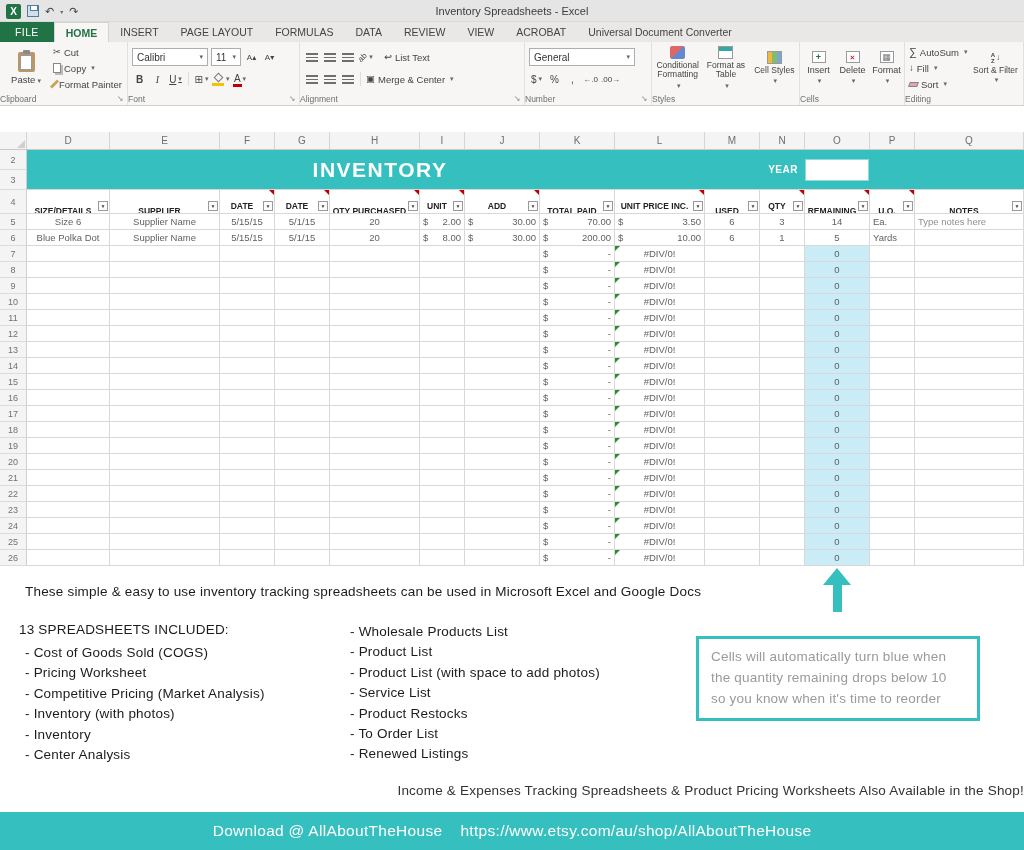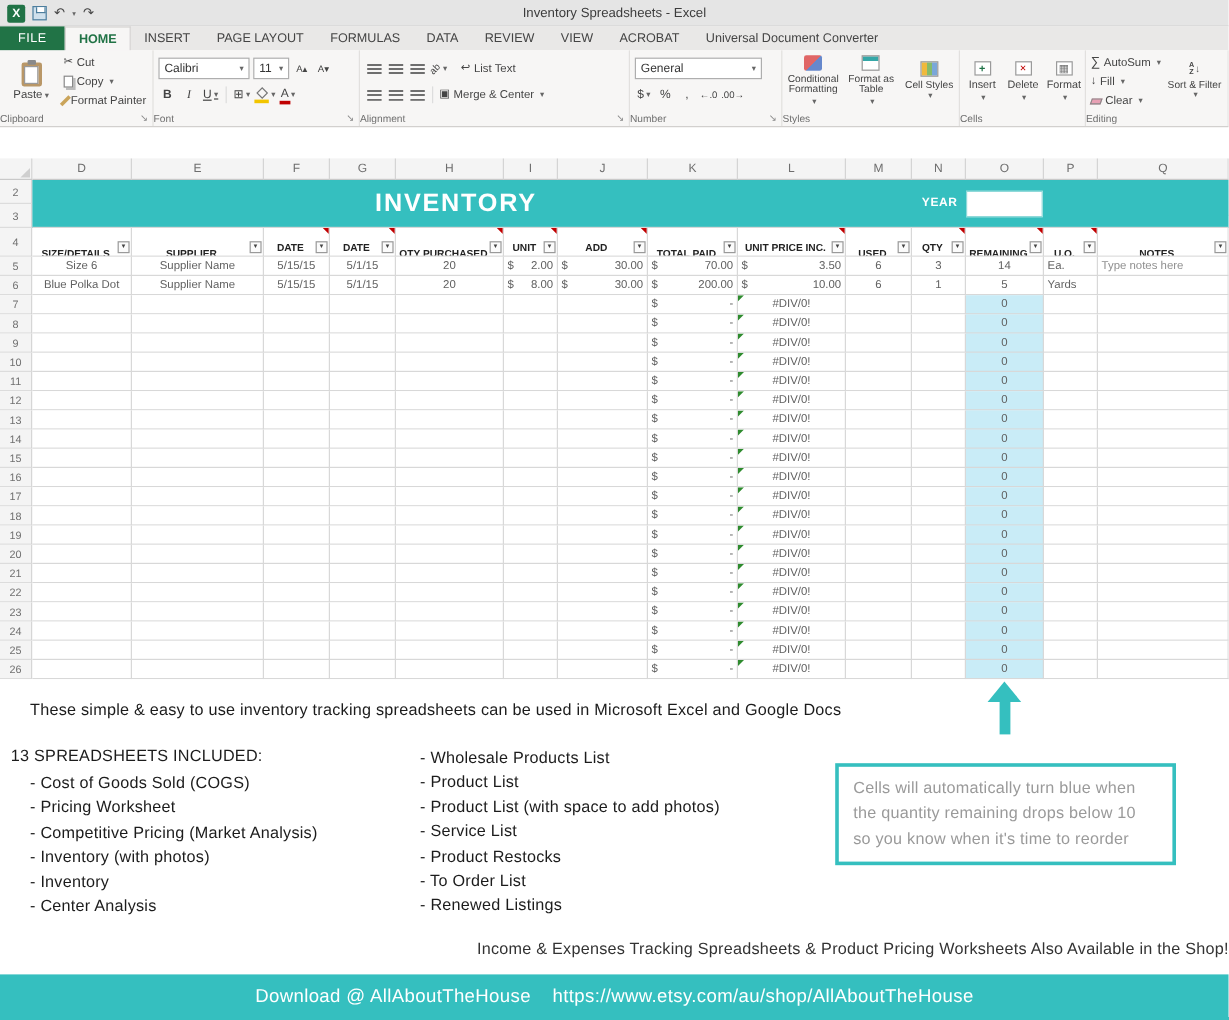--- a/index.html
+++ b/index.html
@@ -122,21 +122,21 @@
   .gcell.ctr{justify-content:center;}
   .gcell.lft{justify-content:flex-start;}
   .gcell.cur{justify-content:space-between;}
   .gcell.c13{color:#8f8f8f;}
   .gcell.cyan{background:var(--highlight-cyan);}
   .gcell.err::before{content:"";position:absolute;top:0;left:0;border-right:5px solid transparent;border-top:5px solid var(--error-green);}
 
   
   .market{position:absolute;top:566px;left:0;right:0;height:246px;background:#fff;font-size:13.5px;color:#1c1c1c;letter-spacing:.2px;}
   .intro{position:absolute;top:18px;left:25px;}
-  .ltitle{position:absolute;top:56px;left:9px;text-align:center;}
+  .ltitle{position:absolute;top:56px;left:19px;text-align:center;}
   .lcol1{position:absolute;top:77px;left:25px;line-height:20.4px;}
   .lcol2{position:absolute;top:56px;left:350px;line-height:20.4px;}
   .arrow{position:absolute;left:823px;top:2px;width:28px;}
   .ahead{width:0;height:0;border-left:14px solid transparent;border-right:14px solid transparent;border-bottom:17px solid var(--teal);}
   .astem{width:9px;height:27px;background:var(--teal);margin:0 auto;}
   .callout{position:absolute;left:696px;top:70px;width:284px;border:3px solid var(--teal);padding:8px 12px;
            font-size:13.5px;color:#9a9a9a;line-height:1.55;}
   .bnote{position:absolute;top:217px;left:0;right:0;text-align:right;font-weight:normal;font-size:13.5px;color:#333;}
 
   
@@ -331,21 +331,21 @@
           <div class="erow dd">
             <span class="sum">∑</span>
             <span>AutoSum</span>
           </div>
           <div class="erow dd">
             <span class="glyph">↓</span>
             <span>Fill</span>
           </div>
           <div class="erow dd">
             <span class="eraser"></span>
-            <span>Clear</span>
+            <span>Sort</span>
           </div>
         </div>
         <div class="sf-btn dd">
           <span class="azwrap">
             <span class="az">
                 <span>A</span>
                 <span>Z</span>
               </span>
             <span class="glyph" style="font-size:8px;">↓</span>
           </span>

